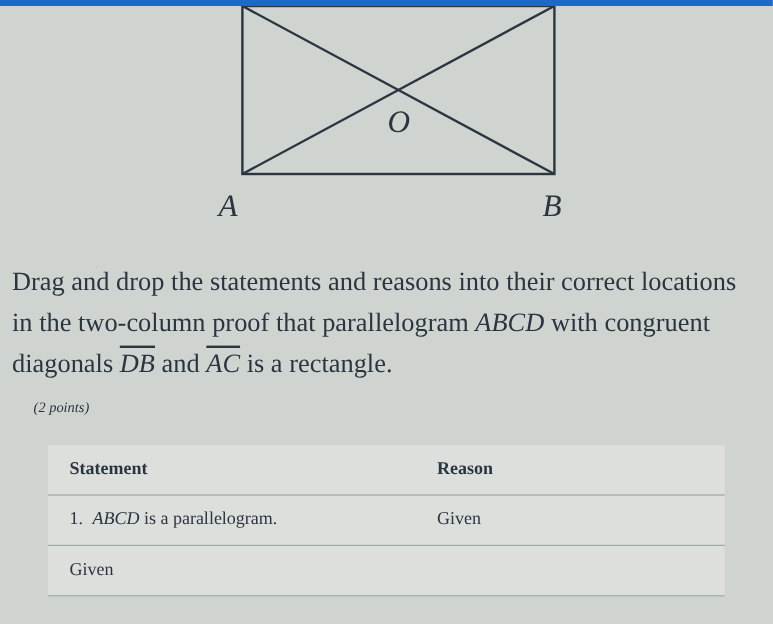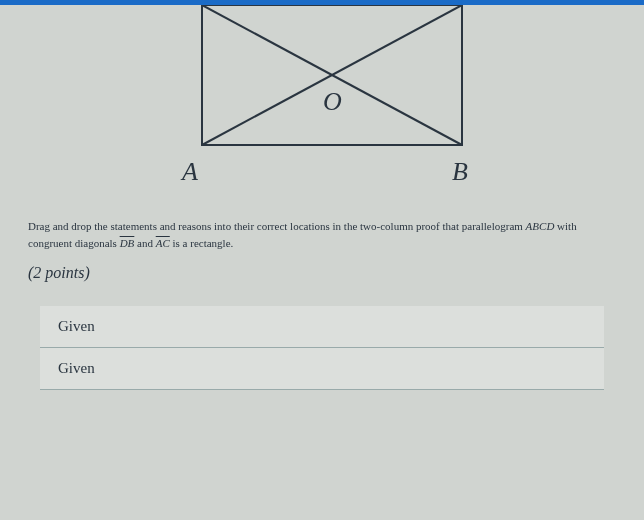--- a/index.html
+++ b/index.html
@@ -22,30 +22,30 @@
     display: block;
     margin: 0 auto;
   }
   .v-label {
     position: absolute;
     font-style: italic;
     font-size: 26px;
     font-family: 'Times New Roman', serif;
   }
   .instructions {
-    padding: 18px 28px 6px 28px;
-    font-size: 11px;
+    padding: 18px 28px 6px 10px;
+    font-size: 22px;
     line-height: 1.55;
   }
   .math-i { font-style: italic; font-family: 'Times New Roman', serif; }
   .overline { text-decoration: overline; }
   .points {
     padding: 6px 28px 24px 28px;
     font-style: italic;
-    font-size: 16px;
+    font-size: 12px;
   }
   .proof-table {
     margin: 0 40px;
     background: #dcdfdc;
   }
   .proof-header, .proof-row {
     display: flex;
     border-bottom: 1px solid #9aa;
     padding: 12px 18px;
     font-size: 15px;
@@ -69,19 +69,27 @@
   <span class="v-label" style="left:452px; top:152px;">B</span>
 </div>
 
 <div class="instructions">
   <span>Drag and drop the statements and reasons into their correct locations in the two-column proof that parallelogram </span><span class="math-i">ABCD</span><span> with congruent diagonals </span><span class="math-i overline">DB</span><span> and </span><span class="math-i overline">AC</span><span> is a rectangle.</span>
 </div>
 
 <div class="points">(2 points)</div>
 
 <div class="proof-table">
+  <div class="proof-header">
+    <div class="col-stmt">Statement</div>
+    <div class="col-reason">Reason</div>
+  </div>
   <div class="proof-row">
+    <div class="col-stmt">
+      <span class="row-num">1.</span>
+      <span class="math-i">ABCD</span><span> is a parallelogram.</span>
+    </div>
     <div class="col-reason">Given</div>
   </div>
   <div class="proof-row">
     <div class="col-reason">Given</div>
   </div>
 </div>
 
 </body></html>

